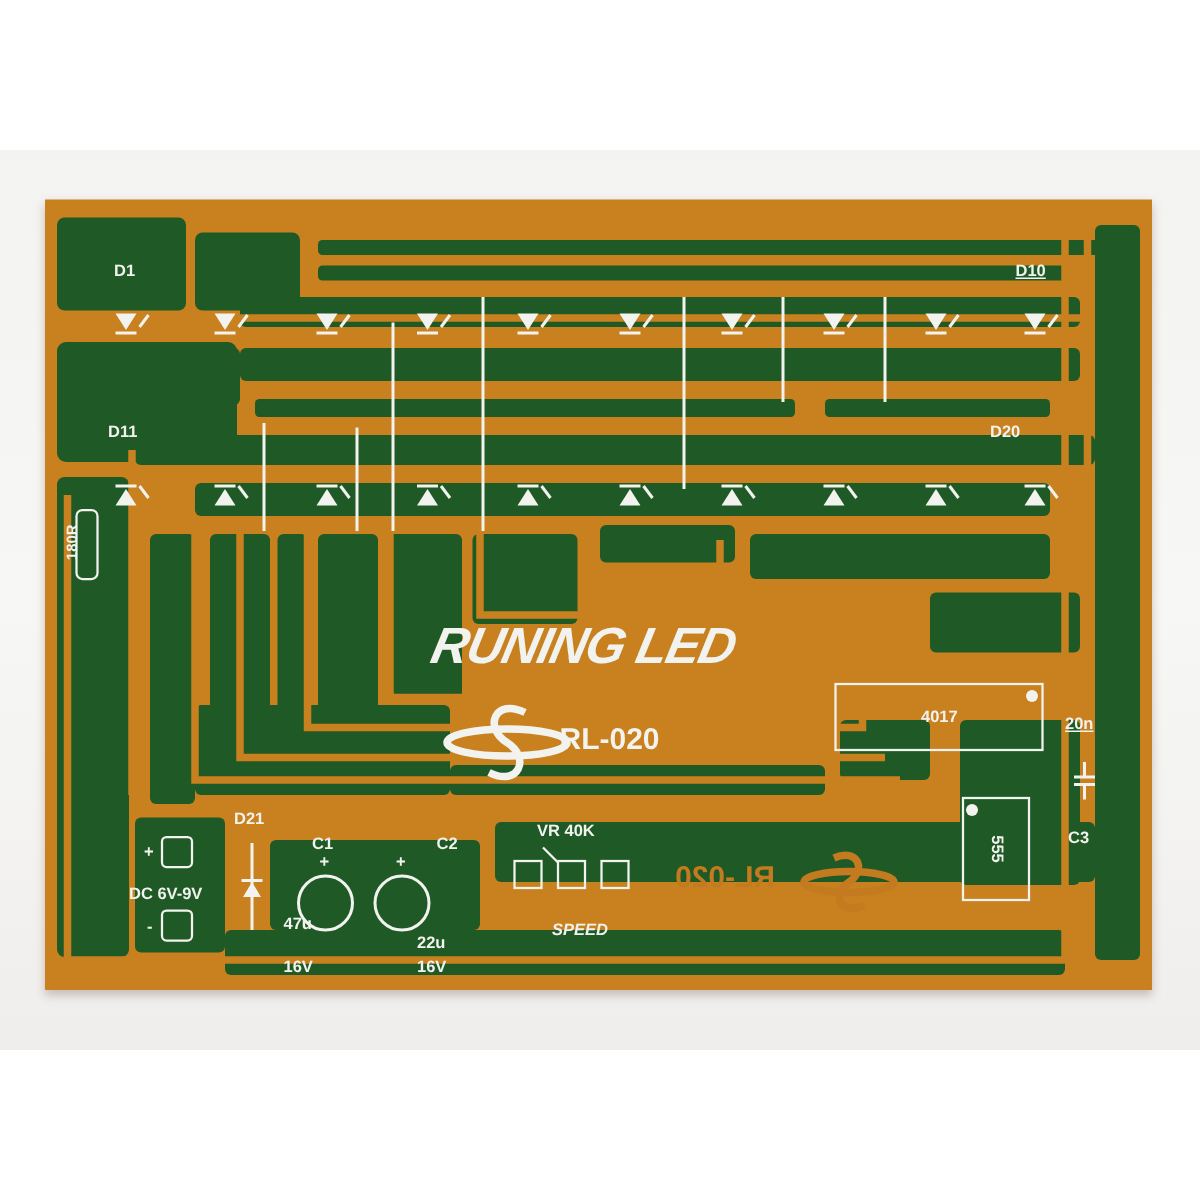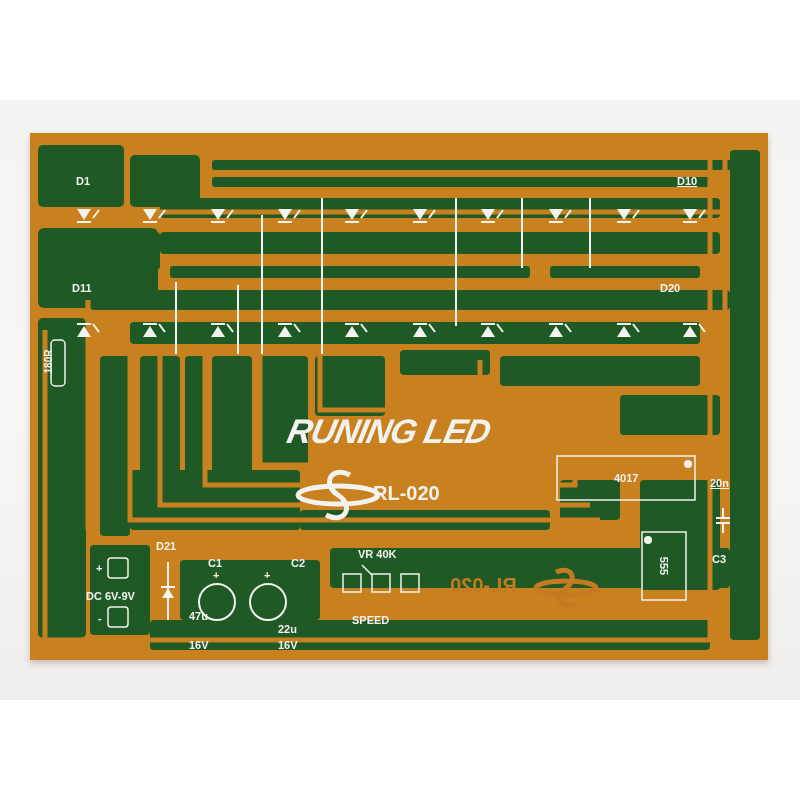--- a/index.html
+++ b/index.html
@@ -279,18 +279,18 @@
 <div class="silk lbl" style="left:213px;top:569px;">+</div>
 <div class="silk lbl" style="left:189px;top:610px;">47u</div>
 <div class="silk lbl" style="left:189px;top:639px;">16V</div>
 
 <div class="silk lbl" style="left:259px;top:557px;margin-left:32px;">C2</div>
 <div class="silk lbl" style="left:264px;top:569px;">+</div>
 <div class="silk lbl" style="left:278px;top:623px;text-align:right;">22u</div>
 <div class="silk lbl" style="left:278px;top:639px;">16V</div>
 
 <div class="silk lbl" style="left:358px;top:548px;">VR 40K</div>
-<div class="silk lbl" style="left:352px;top:614px;">SPEED</div>
+<div class="silk lbl" style="left:368px;top:614px;font-style:italic;">SPEED</div>
 
 <div class="silk lbl" style="left:614px;top:472px;">4017</div>
 <div class="silk lbl" style="left:710px;top:477px;text-decoration:underline;">20n</div>
 <div class="silk lbl" style="left:712px;top:553px;">C3</div>
 <div class="silk lbl" style="left:655px;top:560px;transform:rotate(90deg);">555</div>
 
 </body></html>

